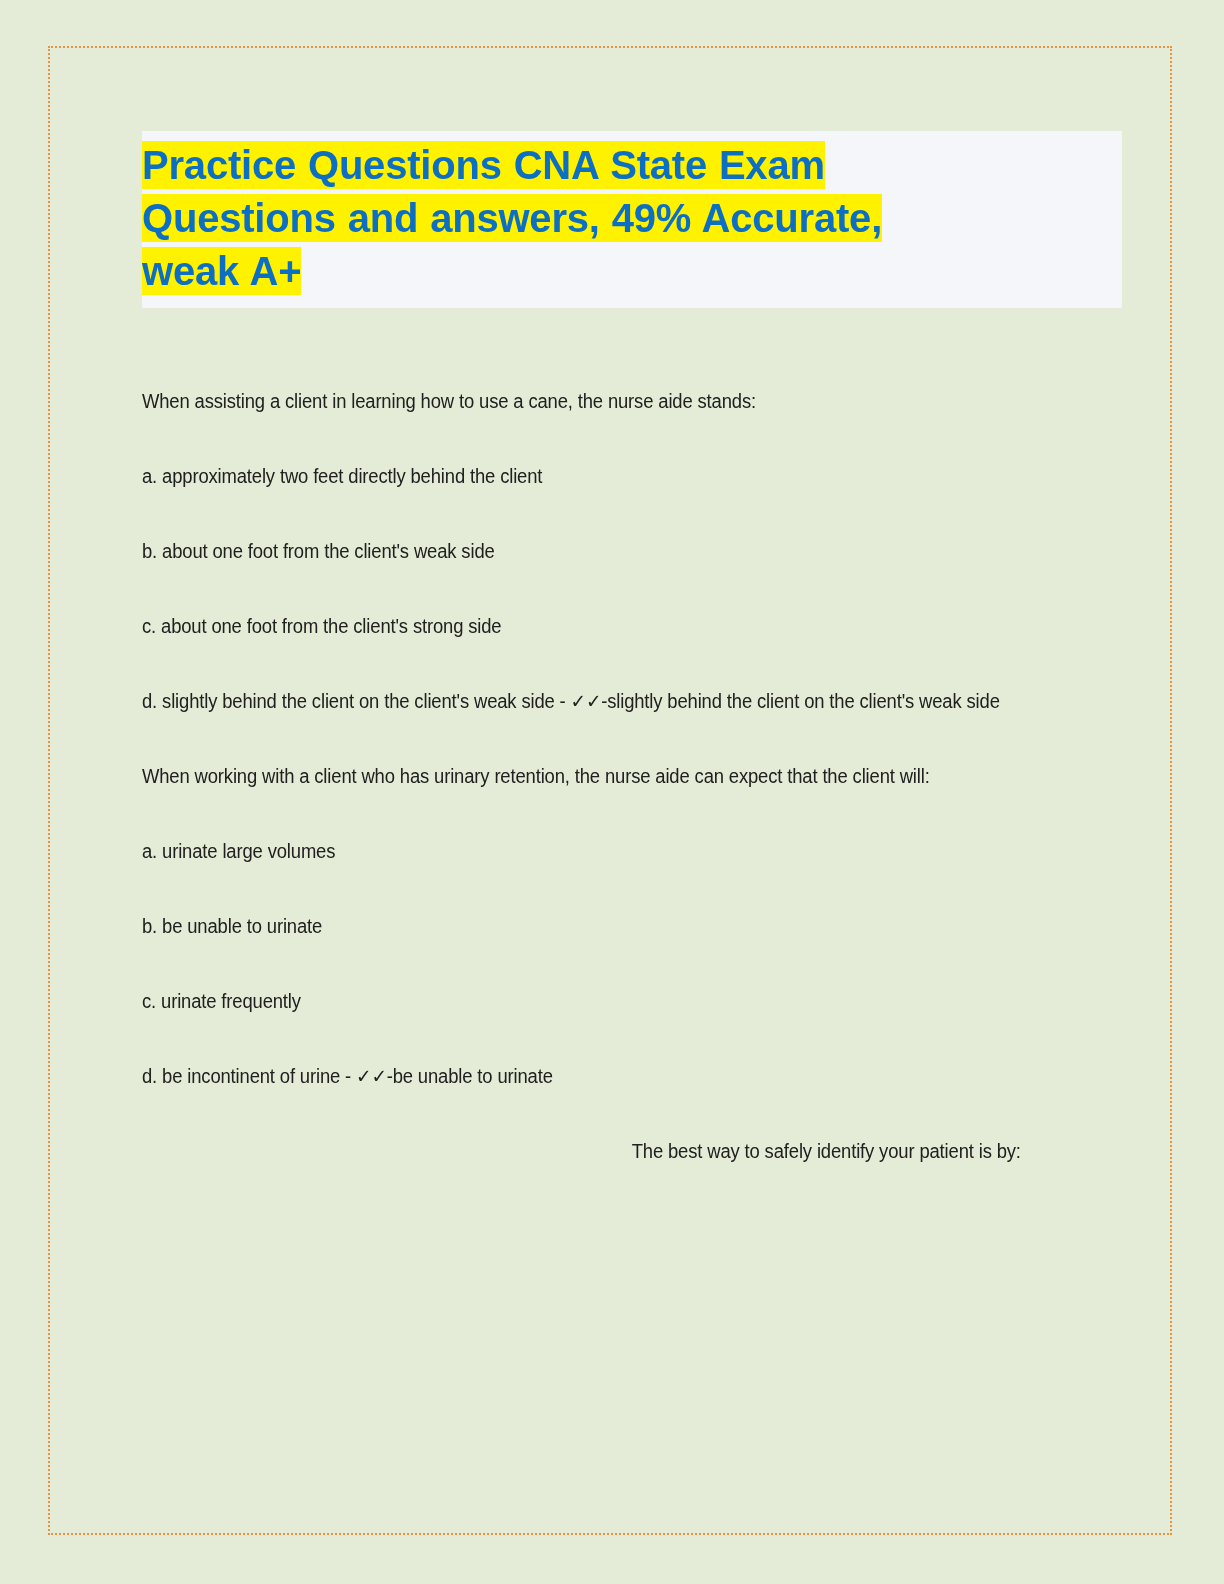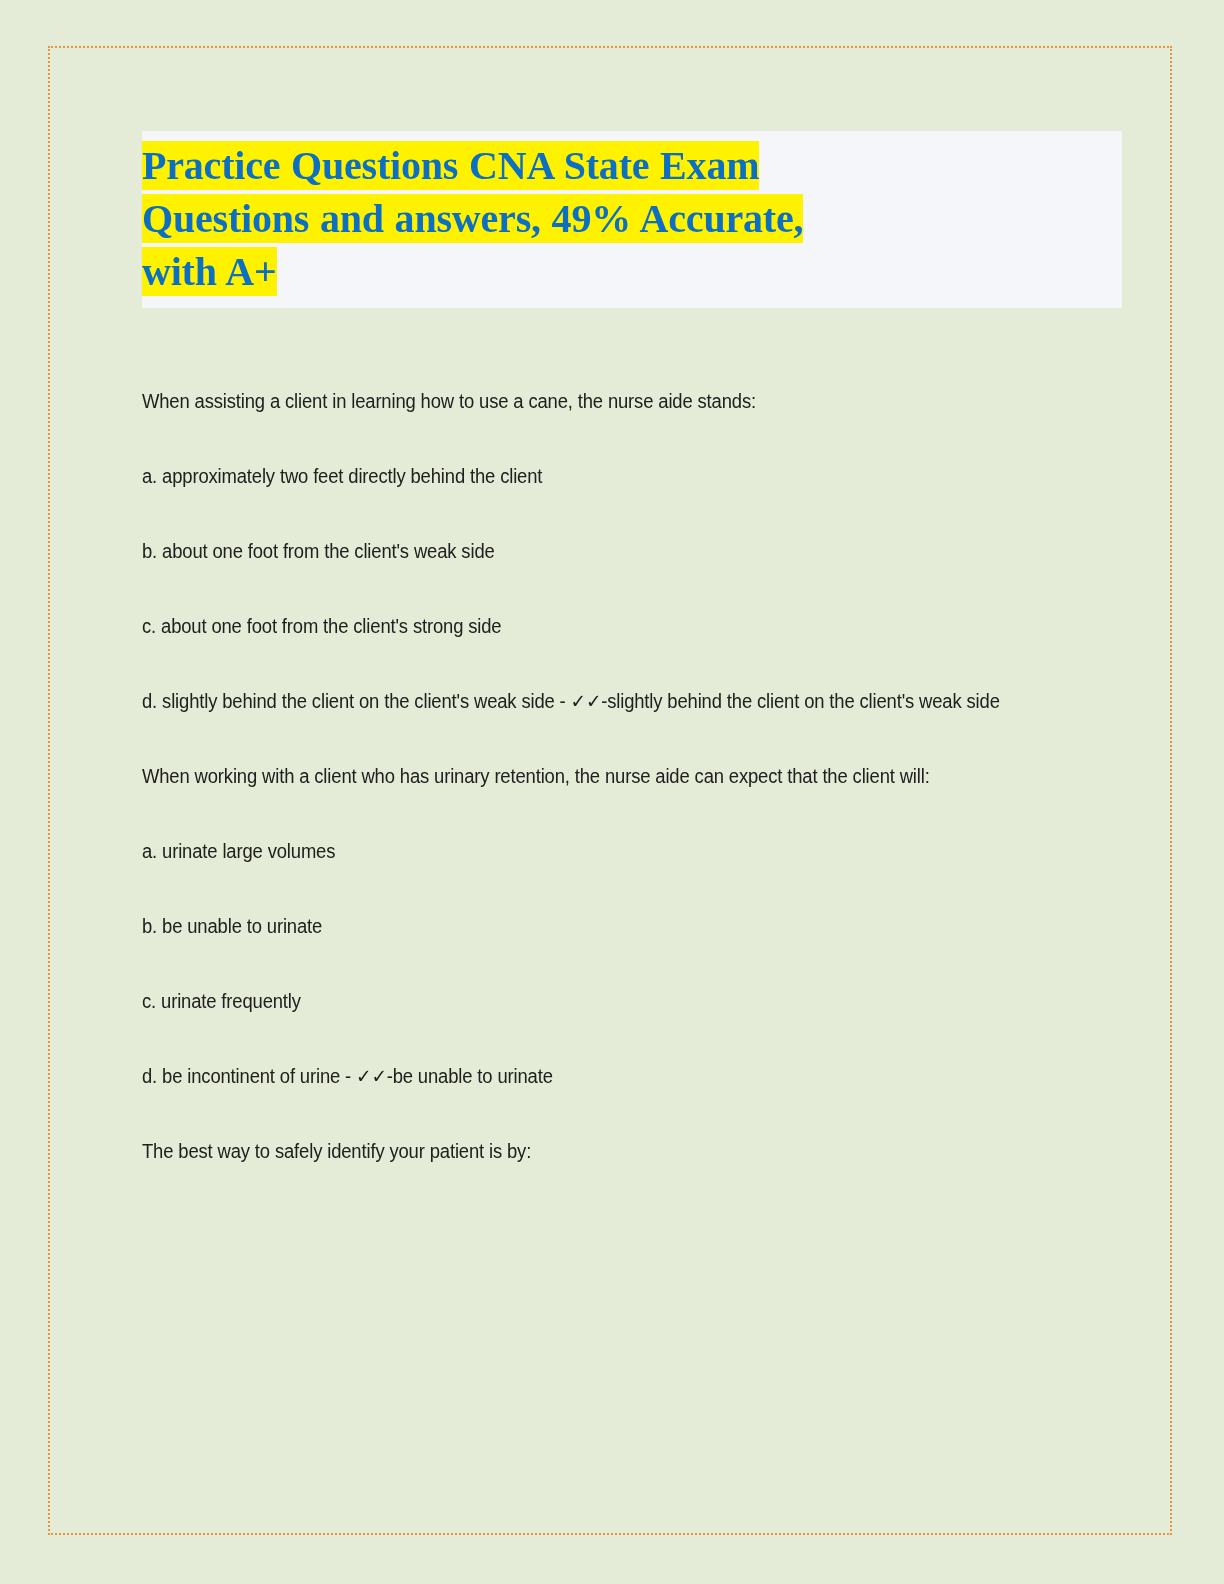--- a/index.html
+++ b/index.html
@@ -42,21 +42,21 @@
     position: absolute;
     left: 94px;
     top: 85px;
     width: 980px;
     background: #f4f6fa;
     padding: 0;
   }
   .doc-title {
     margin: 0;
     padding: 8px 0 10px 0;
-    font-family: Liberation Serif, serif;
+    font-family: Liberation Sans, sans-serif;
     font-size: 40px;
     line-height: 53px;
     font-weight: bold;
     color: #0d6fc1;
     letter-spacing: -0.2px;
     word-spacing: 1px;
   }
   .doc-title .hl {
     background: #fff200;
     box-decoration-break: clone;
@@ -67,20 +67,21 @@
     position: absolute;
     left: 94px;
     top: 340px;
     width: 930px;
   }
   .qgroup {
     margin: 0 0 44px 0;
   }
   .qgroup:last-child {
     margin-bottom: 0;
+    text-align: right;
   }
   .line {
     margin: 0 0 44px 0;
     font-family: "Liberation Sans", sans-serif;
     font-size: 19.5px;
     line-height: 31px;
     color: #20201f;
     font-stretch: semi-condensed;
     transform: scaleX(0.945);
     transform-origin: left center;
@@ -93,21 +94,21 @@
 </head>
 <body>
 
 <div class="page">
 
   <div class="page-border"></div>
 
   <div class="content">
 
     <div class="title-panel">
-      <h1 class="doc-title"><span class="hl">Practice Questions CNA State Exam</span><br><span class="hl">Questions and answers, 49% Accurate,</span><br><span class="hl">with A+</span></h1>
+      <h1 class="doc-title"><span class="hl">Practice Questions CNA State Exam</span><br><span class="hl">Questions and answers, 49% Accurate,</span><br><span class="hl">weak A+</span></h1>
     </div>
 
     <div class="body-block">
 
       <div class="qgroup">
         <p class="line">When assisting a client in learning how to use a cane, the nurse aide stands:</p>
         <p class="line">a. approximately two feet directly behind the client</p>
         <p class="line">b. about one foot from the client's weak side</p>
         <p class="line">c. about one foot from the client's strong side</p>
         <p class="line">d. slightly behind the client on the client's weak side - ✓✓-slightly behind the client on the client's weak side</p>

